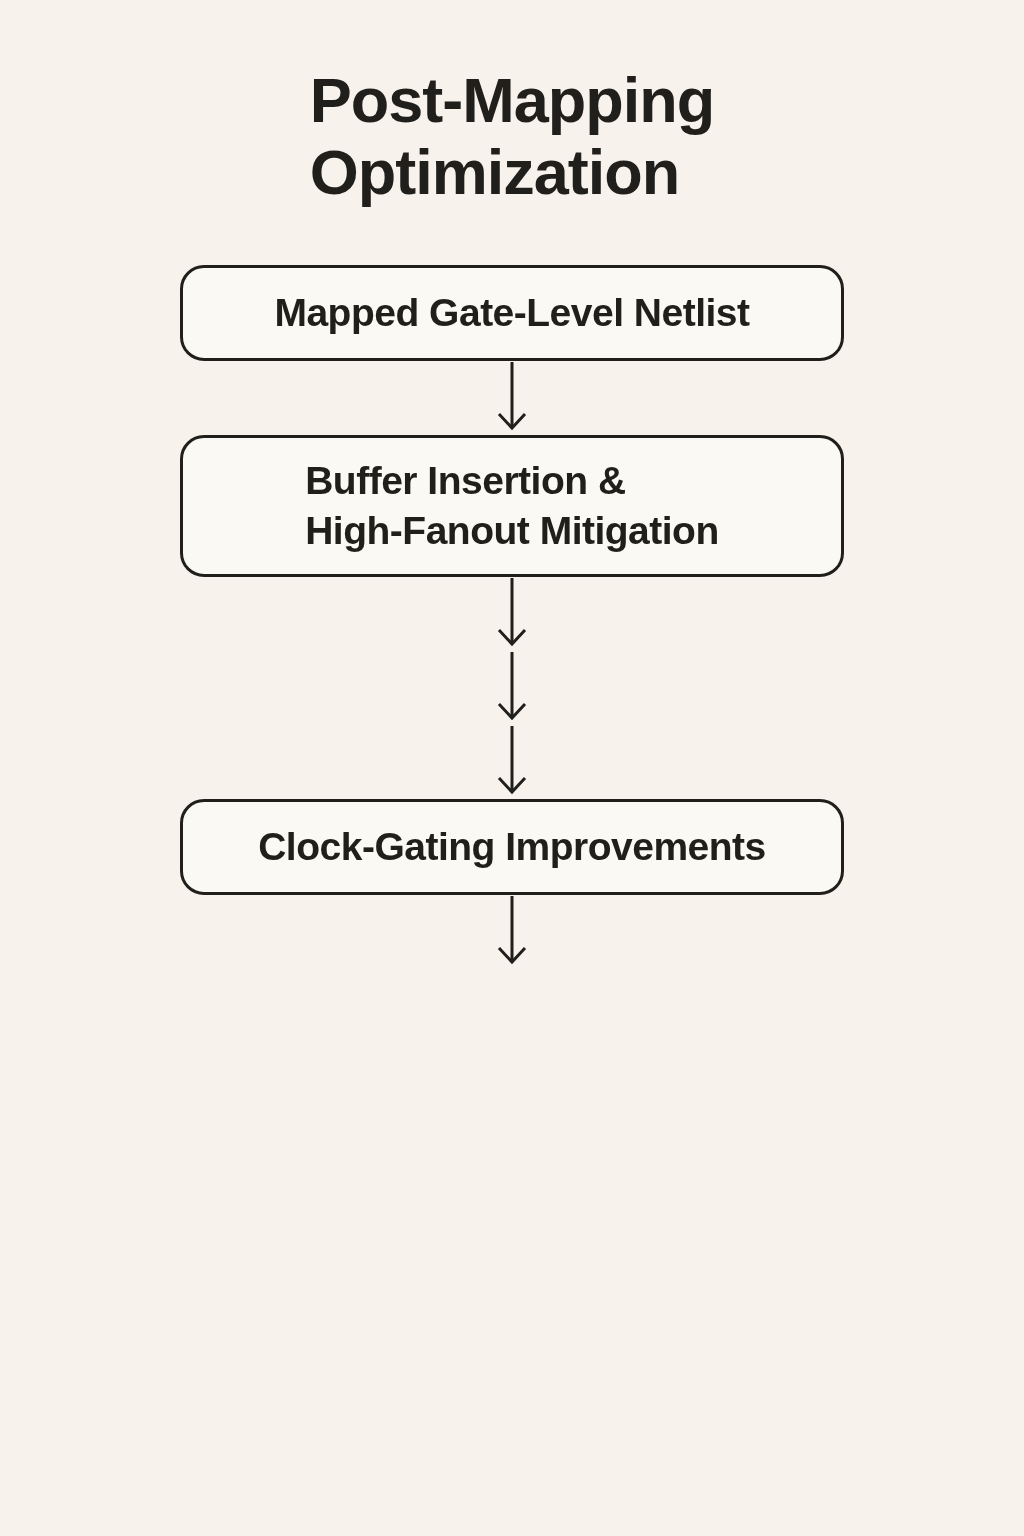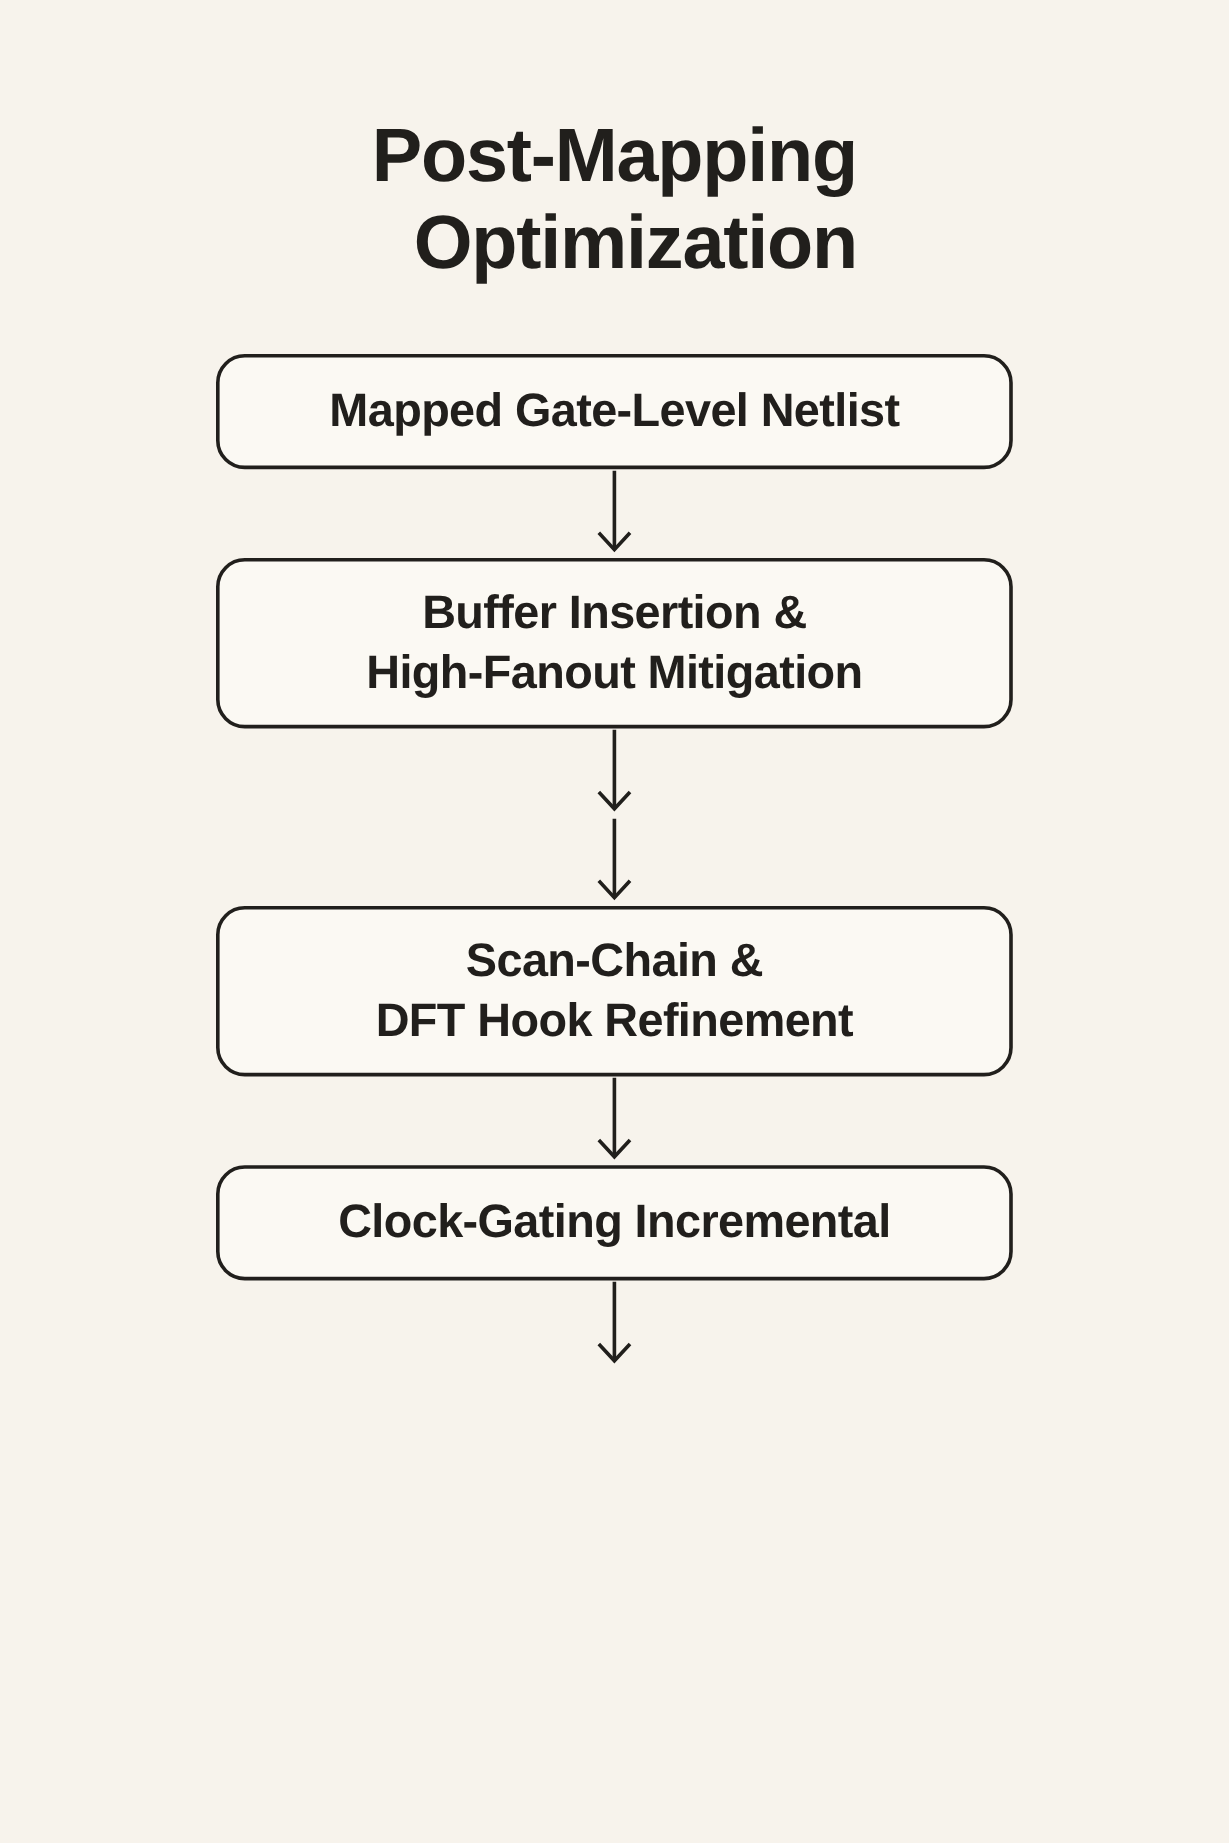--- a/index.html
+++ b/index.html
@@ -12,46 +12,45 @@
     overflow: hidden;
   }
   .canvas {
     width: 1024px;
     height: 1536px;
     display: flex;
     flex-direction: column;
     align-items: center;
   }
   .title {
-    margin-top: 94px;
+    margin-top: 64px;
     font-size: 63px;
     font-weight: 700;
     line-height: 1.15;
     letter-spacing: -1px;
-    text-align: right;
+    text-align: left;
     white-space: pre-line;
     color: #211F1C;
   }
   .flow {
     margin-top: 56px;
     width: 664px;
     display: flex;
     flex-direction: column;
     align-items: center;
   }
   .node {
     width: 664px;
     min-height: 96px;
     background: #FBF9F3;
     border: 3px solid #211F1C;
     border-radius: 24px;
     display: flex;
     align-items: center;
     justify-content: center;
-    text-align: center;
     padding: 18px 24px;
     font-size: 39px;
     font-weight: 600;
     line-height: 1.28;
     letter-spacing: -0.5px;
     white-space: pre-line;
     color: #211F1C;
   }
   .connector {
     display: block;
@@ -89,31 +88,29 @@
     </div>
 
 
     <div class="connector">
       <svg width="44" height="72" viewBox="0 0 44 72" fill="none">
         <line x1="22" y1="0" x2="22" y2="66" stroke="#211F1C" stroke-width="3"></line>
         <polyline points="9,52 22,66 35,52" stroke="#211F1C" stroke-width="3" fill="none"></polyline>
       </svg>
     </div>
 
-    <div class="node">Scan-Chain &amp;
-DFT Hook Refinement</div>
 
     <div class="connector">
       <svg width="44" height="72" viewBox="0 0 44 72" fill="none">
         <line x1="22" y1="0" x2="22" y2="66" stroke="#211F1C" stroke-width="3"></line>
         <polyline points="9,52 22,66 35,52" stroke="#211F1C" stroke-width="3" fill="none"></polyline>
       </svg>
     </div>
 
-    <div class="node">Clock-Gating Incremental</div>
+    <div class="node">Clock-Gating Improvements</div>
 
     <div class="connector">
       <svg width="44" height="72" viewBox="0 0 44 72" fill="none">
         <line x1="22" y1="0" x2="22" y2="66" stroke="#211F1C" stroke-width="3"></line>
         <polyline points="9,52 22,66 35,52" stroke="#211F1C" stroke-width="3" fill="none"></polyline>
       </svg>
     </div>
 
 
   </div>

